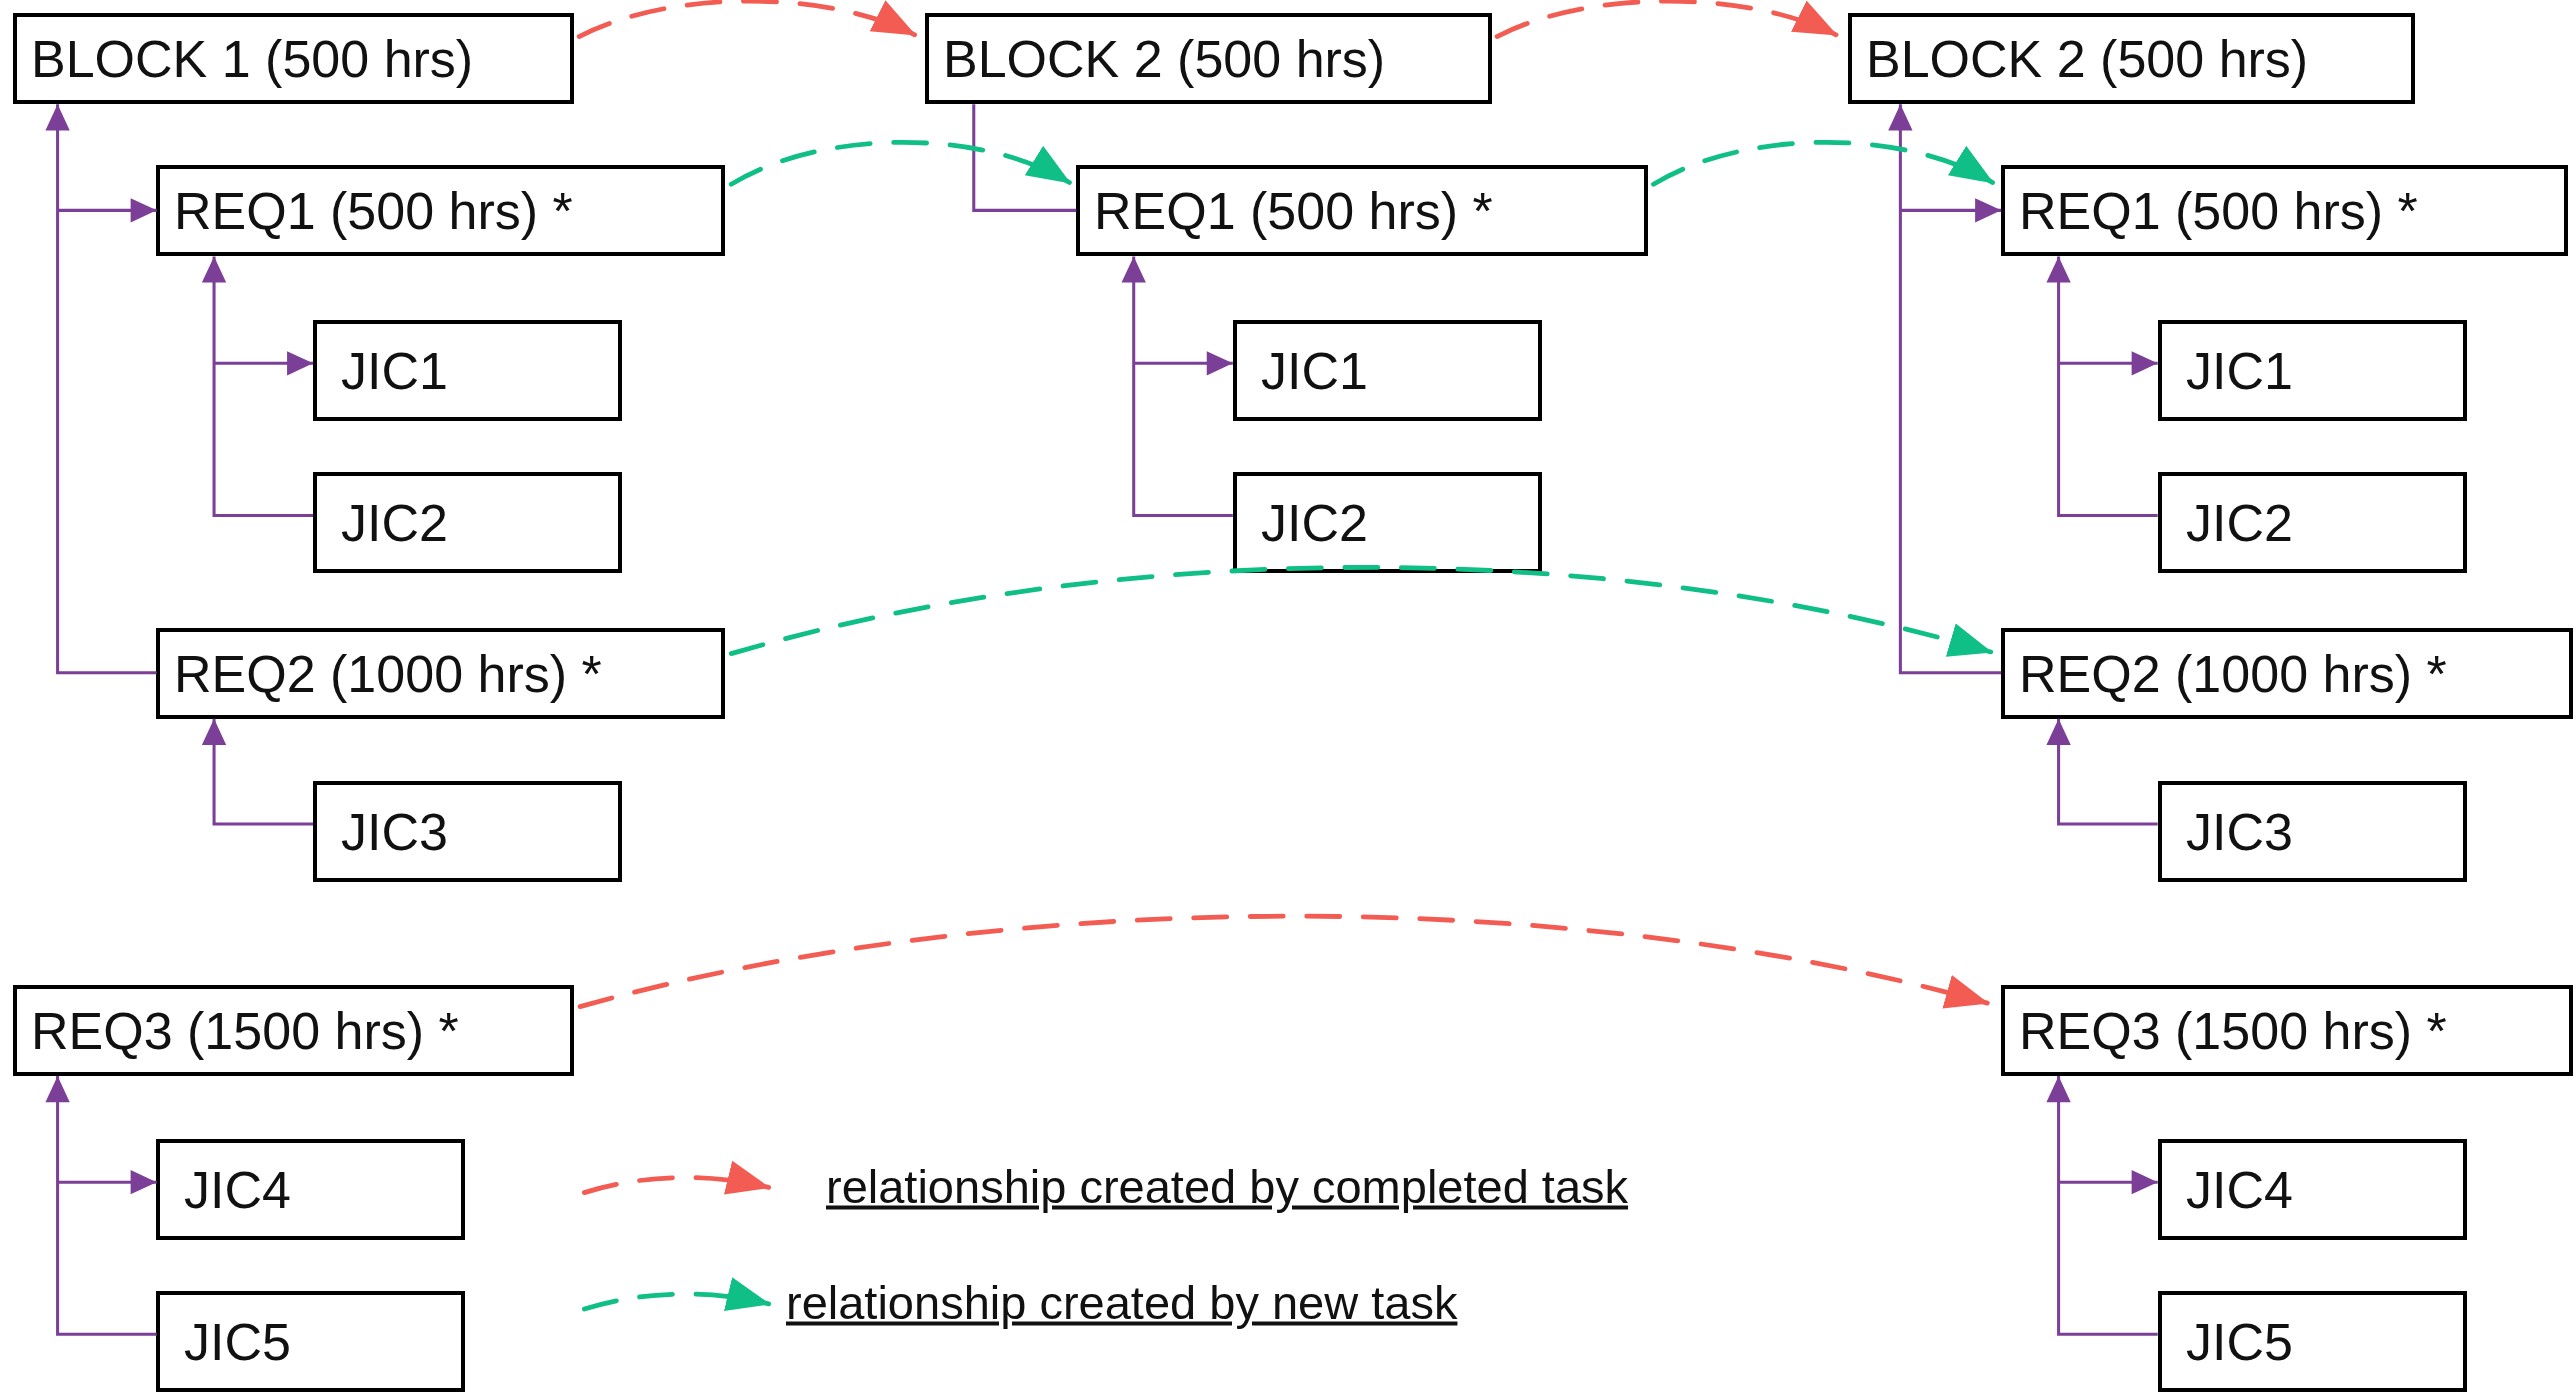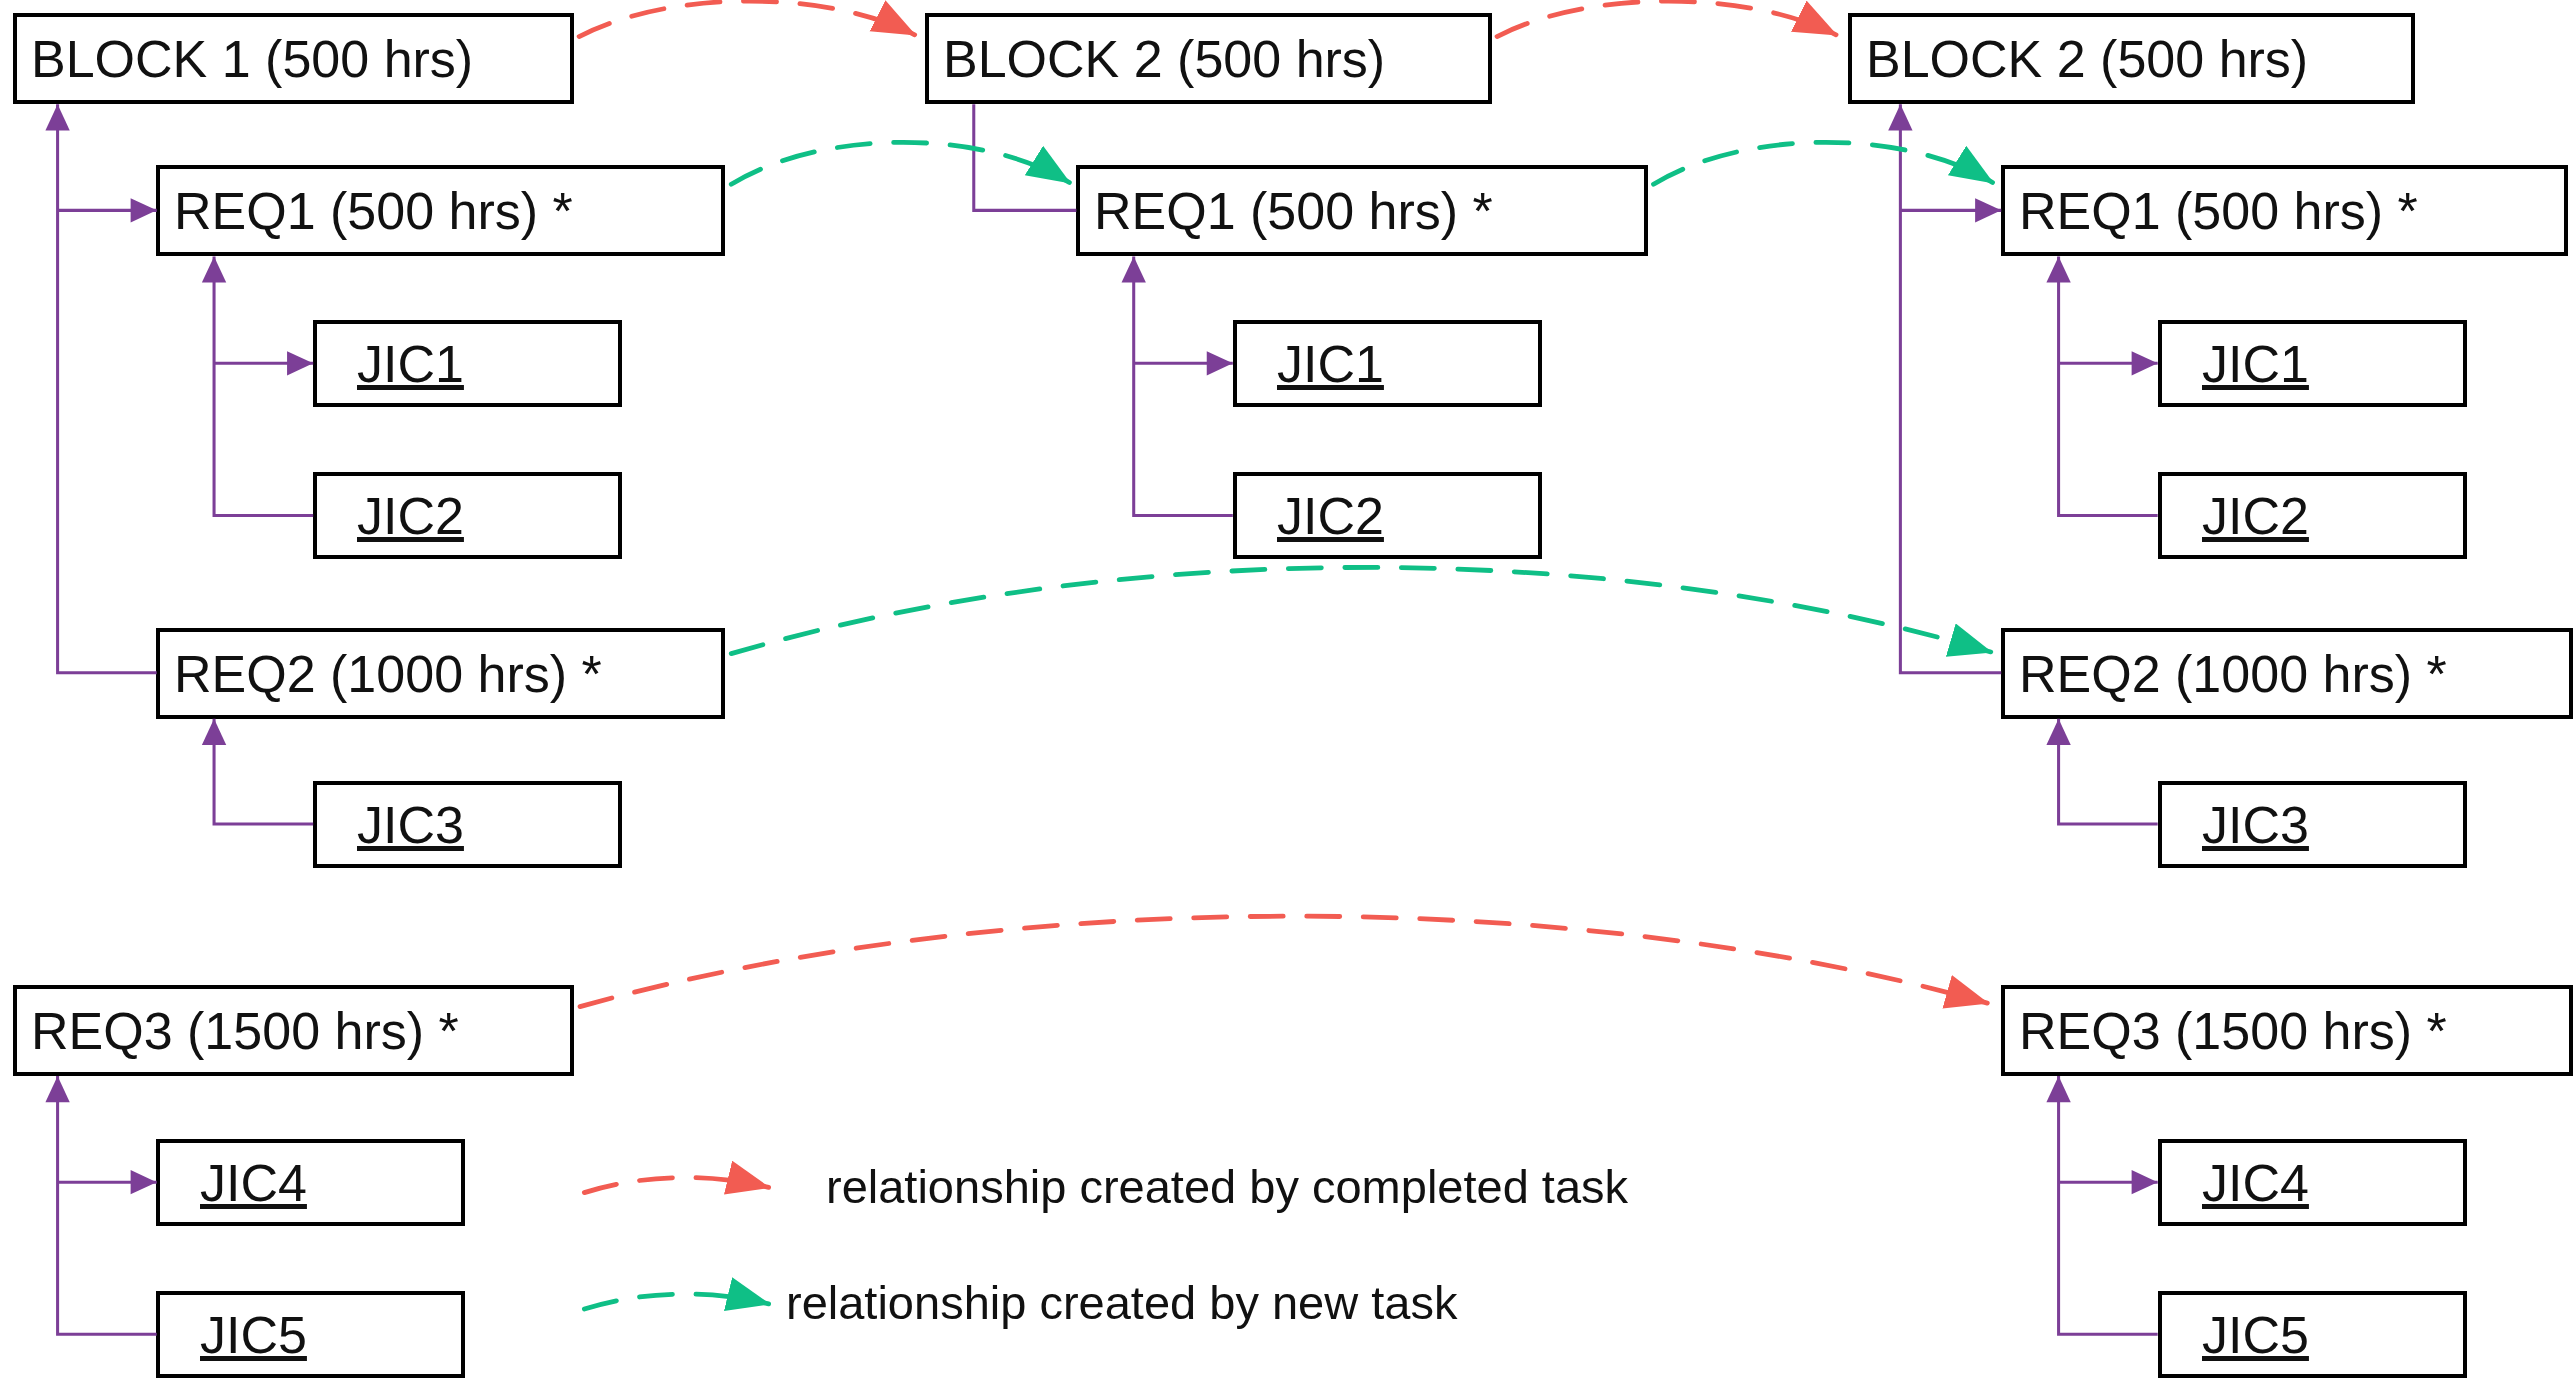--- a/index.html
+++ b/index.html
@@ -22,23 +22,22 @@
     border: 4.3px solid var(--c-border, #000000);
     display: flex;
     align-items: center;
     padding-left: 14px;
     font-size: 52px;
     line-height: 1;
     white-space: nowrap;
     z-index: 2;
   }
   .node.jic {
-    height: 87px;
-    padding-left: 40px;
-    text-decoration: underline;
+    height: 101px;
+    padding-left: 24px;
   }
   svg.edges {
     position: absolute;
     left: 0; top: 0;
     z-index: 3;
     pointer-events: none;
   }
   .hier path { stroke: var(--c-hier, #7c3f97); stroke-width: 3.5; fill: none; }
   .hier polygon { fill: var(--c-hier, #7c3f97); }
   .rel { fill: none; stroke-width: 5.5; stroke-dasharray: 38 27; stroke-linecap: round; }
@@ -46,20 +45,21 @@
   .rel.new { stroke: var(--c-new, #0fbf86); }
   #ah-completed path { fill: var(--c-completed, #f25c52); }
   #ah-new path { fill: var(--c-new, #0fbf86); }
   .legend-label {
     position: absolute;
     font-size: 47px;
     line-height: 1;
     transform: translateY(-50%);
     white-space: nowrap;
     z-index: 2;
+    text-decoration: underline;
   }
 </style>
 </head>
 <body>
 
 <div class="canvas">
 
   <div class="node" style="left:13px;top:13px;width:561px">
     <span>BLOCK 1 (500 hrs)</span>
   </div>

